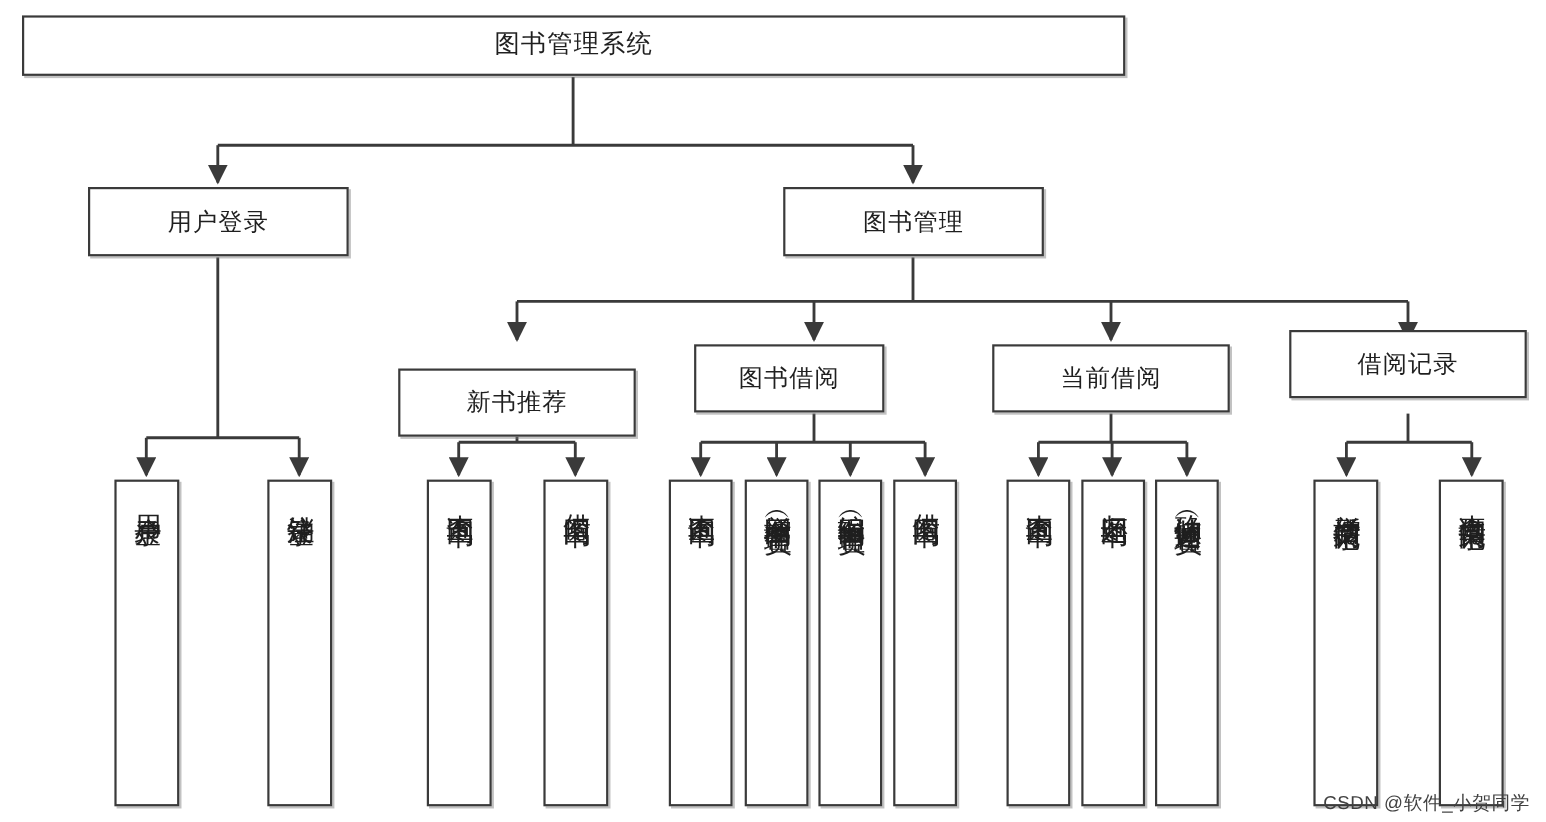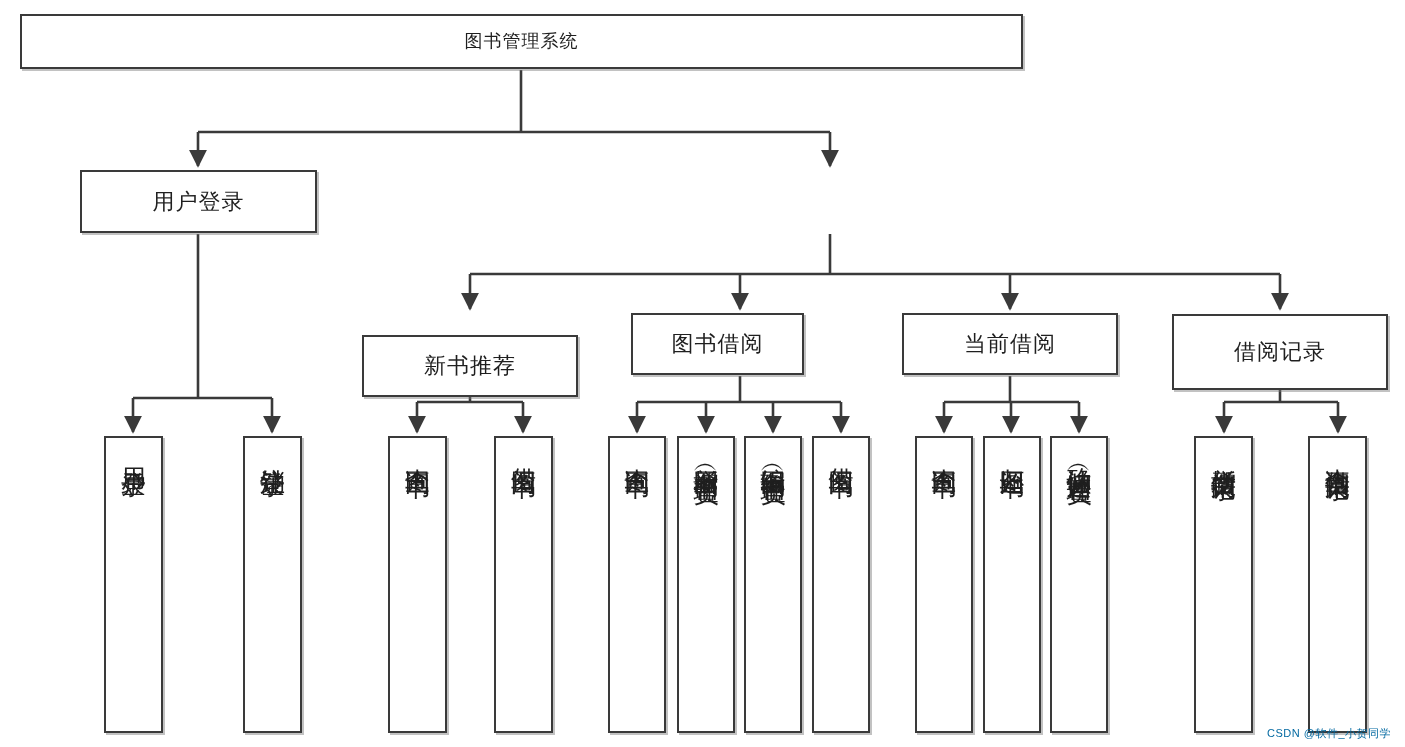--- a/index.html
+++ b/index.html
@@ -45,43 +45,44 @@
     text-align: center;
     line-height: 1.18;
     color: #1f1f1f;
     white-space: pre;
   }
   .node.horizontal .node-label {
     font-size: 22px;
     letter-spacing: 1px;
   }
   .node.root .node-label {
-    font-size: 18px;
+    font-size: 23px;
     letter-spacing: 1px;
+    font-family: Liberation Mono, monospace;
   }
   .node.leaf {
     align-items: flex-start;
     justify-content: center;
     padding-top: 10px;
   }
   .node.leaf .node-label {
     writing-mode: vertical-rl;
     text-orientation: upright;
     font-size: 25px;
     line-height: 1.08;
     letter-spacing: 2px;
     height: auto;
     max-height: 278px;
   }
   .watermark {
     position: absolute;
     right: 14px;
     bottom: 6px;
-    font-size: 11px;
-    color: #0369a1;
+    font-size: 17px;
+    color: #404040;
     letter-spacing: 0.5px;
     z-index: 5;
     white-space: nowrap;
   }
 </style>
 </head>
 <body>
 
 <div id="diagram-root">
 
@@ -135,31 +136,34 @@
     </g>
   </svg>
 
   <div class="node root horizontal" style="left:20px; top:14px; width:1003px; height:55px;">
     <span class="node-label">图书管理系统</span>
   </div>
 
   <div class="node horizontal" style="left:80px; top:170px; width:237px; height:63px;">
     <span class="node-label">用户登录</span>
   </div>
+  <div class="node horizontal" style="left:712px; top:170px; width:237px; height:63px;">
+    <span class="node-label">图书管理</span>
+  </div>
 
   <div class="node horizontal" style="left:362px; top:313px; width:216px; height:62px;margin-top:22px;">
     <span class="node-label">新书推荐</span>
   </div>
   <div class="node horizontal" style="left:631px; top:313px; width:173px; height:62px;">
     <span class="node-label">图书借阅</span>
   </div>
   <div class="node horizontal" style="left:902px; top:313px; width:216px; height:62px;">
     <span class="node-label">当前借阅</span>
   </div>
-  <div class="node horizontal" style="left:1172px; top:314px; width:216px; height:76px;">
+  <div class="node horizontal" style="left:1172px; top:300px; width:216px; height:62px;">
     <span class="node-label">借阅记录</span>
   </div>
 
   <div class="node leaf" style="left:104px; top:436px; width:59px; height:297px;">
     <span class="node-label">用户登录</span>
   </div>
   <div class="node leaf" style="left:243px; top:436px; width:59px; height:297px;">
     <span class="node-label">注销登录</span>
   </div>
 

